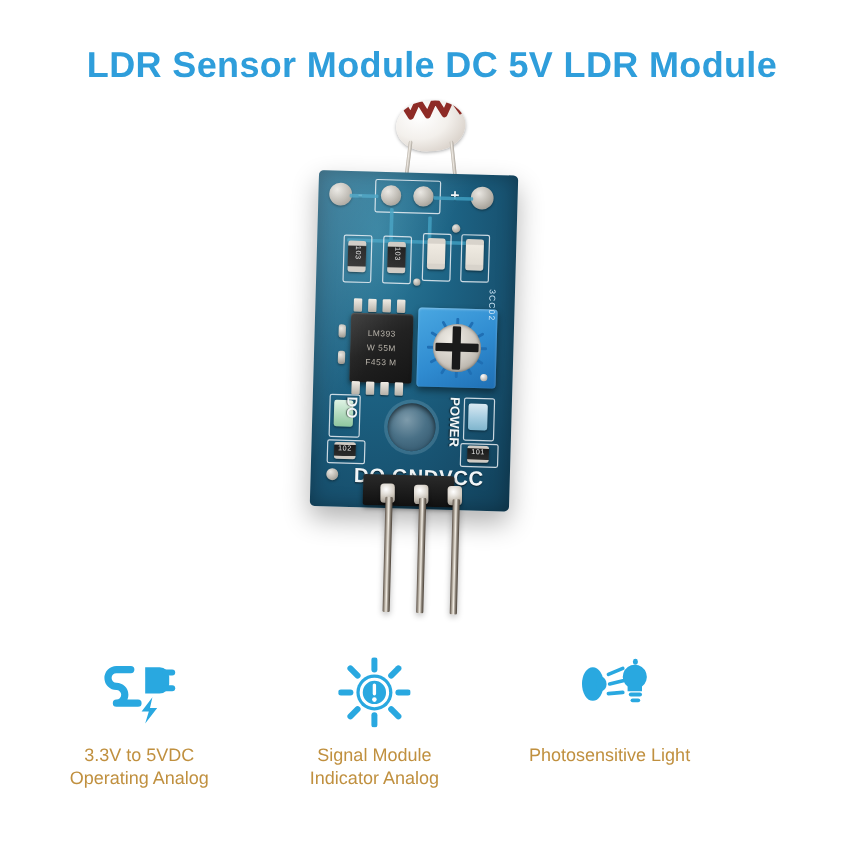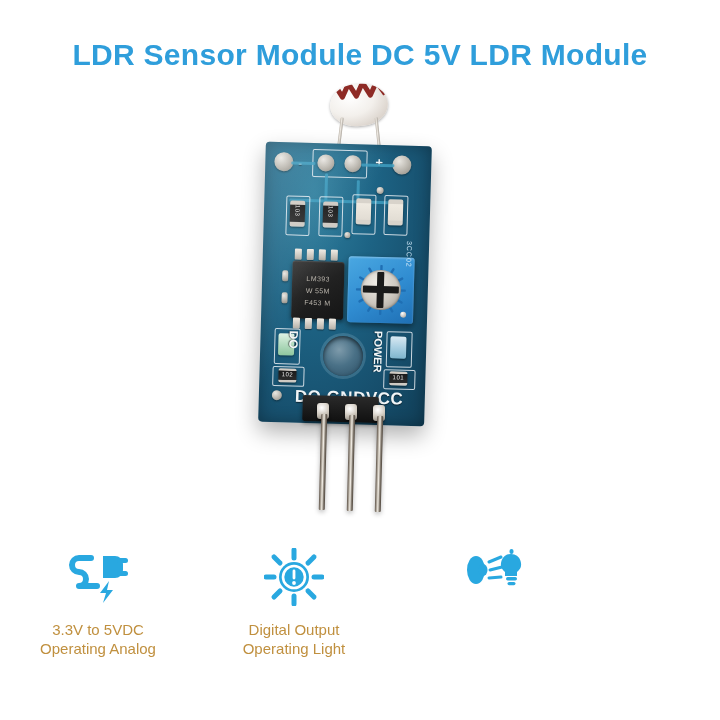--- a/index.html
+++ b/index.html
@@ -172,20 +172,21 @@
   .pin-top{
     position:absolute;width:12px;height:16px;border-radius:3px;
     background:radial-gradient(circle at 40% 30%,#ffffff,#cfc8bd 55%,#9a938a);
     box-shadow:0 1px 2px rgba(0,0,0,.45);
   }
 
   
   .features{
     position:absolute;left:0;top:546px;width:588px;
     display:flex;
+    padding-left:18px;
   }
   .feature{flex:1;display:flex;flex-direction:column;align-items:center;}
   .feat-icon{height:62px;display:flex;align-items:center;justify-content:center;}
   .feat-cap{
     margin-top:12px;
     text-align:center;
     font-size:15px;
     line-height:19px;
     color:#c0903f;
     font-family:"Liberation Sans", sans-serif;
@@ -356,22 +357,22 @@
             <line x1="50" y1="9" x2="44" y2="15"></line>
             <line x1="16" y1="43" x2="10" y2="49"></line>
           </g>
           <circle cx="30" cy="29" r="15" fill="#29a8e0"></circle>
           <circle cx="30" cy="29" r="11" fill="none" stroke="#ffffff" stroke-width="2.6"></circle>
           <rect x="28.6" y="21.5" width="2.8" height="10" rx="1.4" fill="#ffffff"></rect>
           <circle cx="30" cy="35" r="1.9" fill="#ffffff"></circle>
         </svg>
       </div>
       <div class="feat-cap">
-        <div>Digital Output</div>
-        <div>Operating Light</div>
+        <div>Signal Module</div>
+        <div>Indicator Analog</div>
       </div>
     </div>
 
     <div class="feature">
       <div class="feat-icon">
         <svg width="68" height="58" viewBox="0 0 68 58">
           <g fill="#29a8e0">
             <path d="M4 30 a4 13 0 0 1 0 -16 a4 13 0 0 0 0 16 z"></path>
             <path d="M9 34 a6 16 0 0 1 0 -24 a6 16 0 0 0 0 24 z"></path>
             <ellipse cx="20" cy="22" rx="9" ry="14"></ellipse>
@@ -384,17 +385,18 @@
           </g>
           <g fill="#29a8e0">
             <path d="M55 6 a10 10 0 0 1 6 18 v4 h-12 v-4 a10 10 0 0 1 6 -18 z"></path>
             <rect x="50" y="29" width="11" height="3.4" rx="1.7"></rect>
             <rect x="51.5" y="34" width="8" height="3.2" rx="1.6"></rect>
             <rect x="53.5" y="1" width="4" height="5" rx="2"></rect>
           </g>
         </svg>
       </div>
       <div class="feat-cap">
+        <div>Photosensitive Light</div>
       </div>
     </div>
 
   </div>
 </div>
 
 </body></html>

